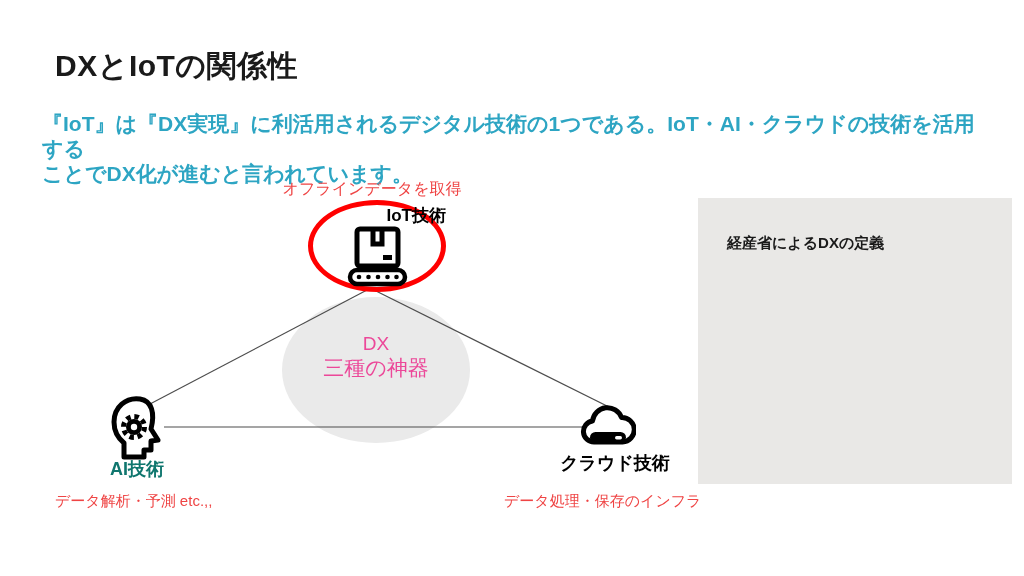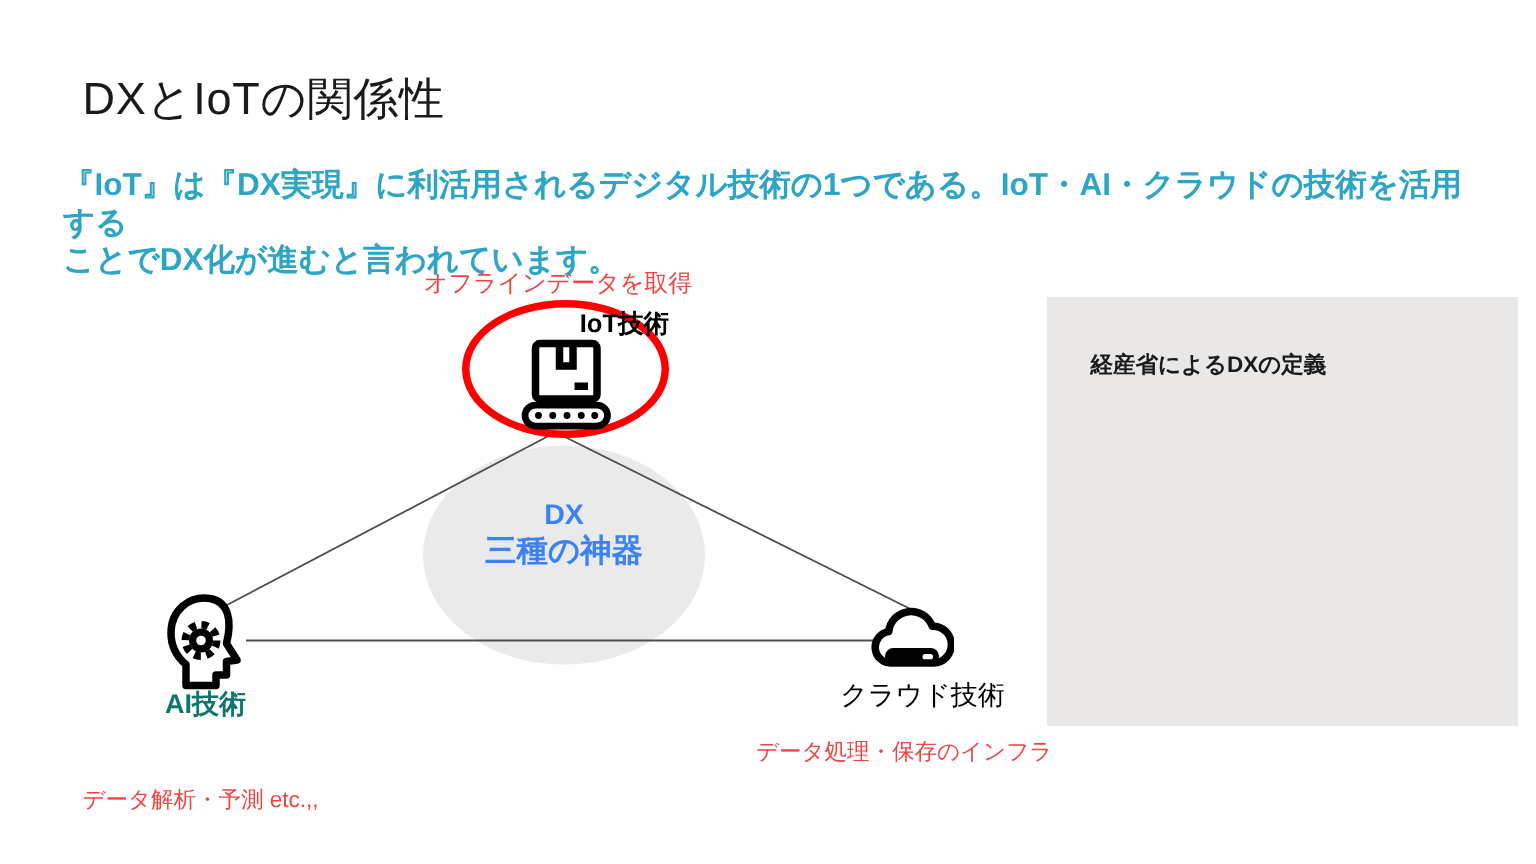--- a/index.html
+++ b/index.html
@@ -2,54 +2,54 @@
 <html><head>
 <meta charset="utf-8">
 <style>
   html,body{margin:0;padding:0;background:#fff;}
   .stage{
     position:relative;width:1024px;height:576px;background:#ffffff;
     overflow:hidden;font-family:"Liberation Sans","DejaVu Sans",sans-serif;
   }
   .abs{position:absolute;}
   .slide-title{
-    left:55px;top:46px;font-size:30px;font-weight:400;color:#1a1a1a;
+    left:55px;top:46px;font-size:30px;font-weight:700;color:#1a1a1a;
     letter-spacing:0.5px;z-index:3;text-align:right;
   }
   .slide-subtitle{
     left:42px;top:111px;width:950px;font-size:21px;font-weight:700;
     color:#2DA5C3;line-height:25px;white-space:pre-line;z-index:3;
   }
   .caption{color:#ef4444;z-index:3;}
   .offline-caption{left:272px;top:179px;width:200px;text-align:center;font-size:16px;}
   .lines-overlay{left:0;top:0;width:1024px;height:576px;z-index:1;}
   .dx-circle{
     left:282px;top:297px;width:188px;height:146px;border-radius:50%;
     background:#EAEAEA;z-index:0;
   }
   .dx-text{
-    left:282px;top:333px;width:188px;text-align:center;color:#3b82f6;
-    font-weight:700;z-index:2;
+    left:282px;top:333px;width:188px;text-align:center;color:#ec4899;
+    font-weight:400;z-index:2;
   }
   .dx-line1{font-size:19px;line-height:22px;}
   .dx-line2{font-size:21px;line-height:25px;}
   .iot-ellipse{
     left:308px;top:200px;width:138px;height:92px;border:5px solid #FF0000;
     border-radius:50%;background:#ffffff;box-sizing:border-box;z-index:2;
   }
   .iot-label{
     left:308px;top:204px;width:138px;text-align:right;font-size:17px;
     font-weight:700;color:#000;z-index:3;
   }
   .iot-icon{left:345px;top:225px;z-index:3;}
   .ai-icon{left:103px;top:393px;z-index:2;}
   .ai-label{left:92px;top:457px;width:90px;text-align:center;font-size:18px;font-weight:700;color:#0f766e;z-index:3;}
-  .ai-note{left:55px;top:492px;font-size:15px;margin-top:32px;}
+  .ai-note{left:55px;top:492px;font-size:15px;}
   .cloud-icon{left:580px;top:401px;z-index:2;}
-  .cloud-label{left:545px;top:451px;width:140px;text-align:center;font-size:18px;font-weight:400;color:#000;z-index:3;}
+  .cloud-label{left:545px;top:451px;width:140px;text-align:center;font-size:18px;font-weight:700;color:#000;z-index:3;}
   .cloud-note{left:504px;top:492px;font-size:15px;}
   .definition-panel{
     left:698px;top:198px;width:314px;height:286px;background:#E9E8E6;
     box-sizing:border-box;padding:36px 27px 0 29px;z-index:2;
   }
   .definition-heading{font-size:15px;font-weight:700;color:#1a1a1a;margin:0 0 24px 0;}
   .definition-body{
     font-size:15.5px;line-height:22px;color:#3d3d3d;white-space:pre-line;margin:0;
   }
 </style>

